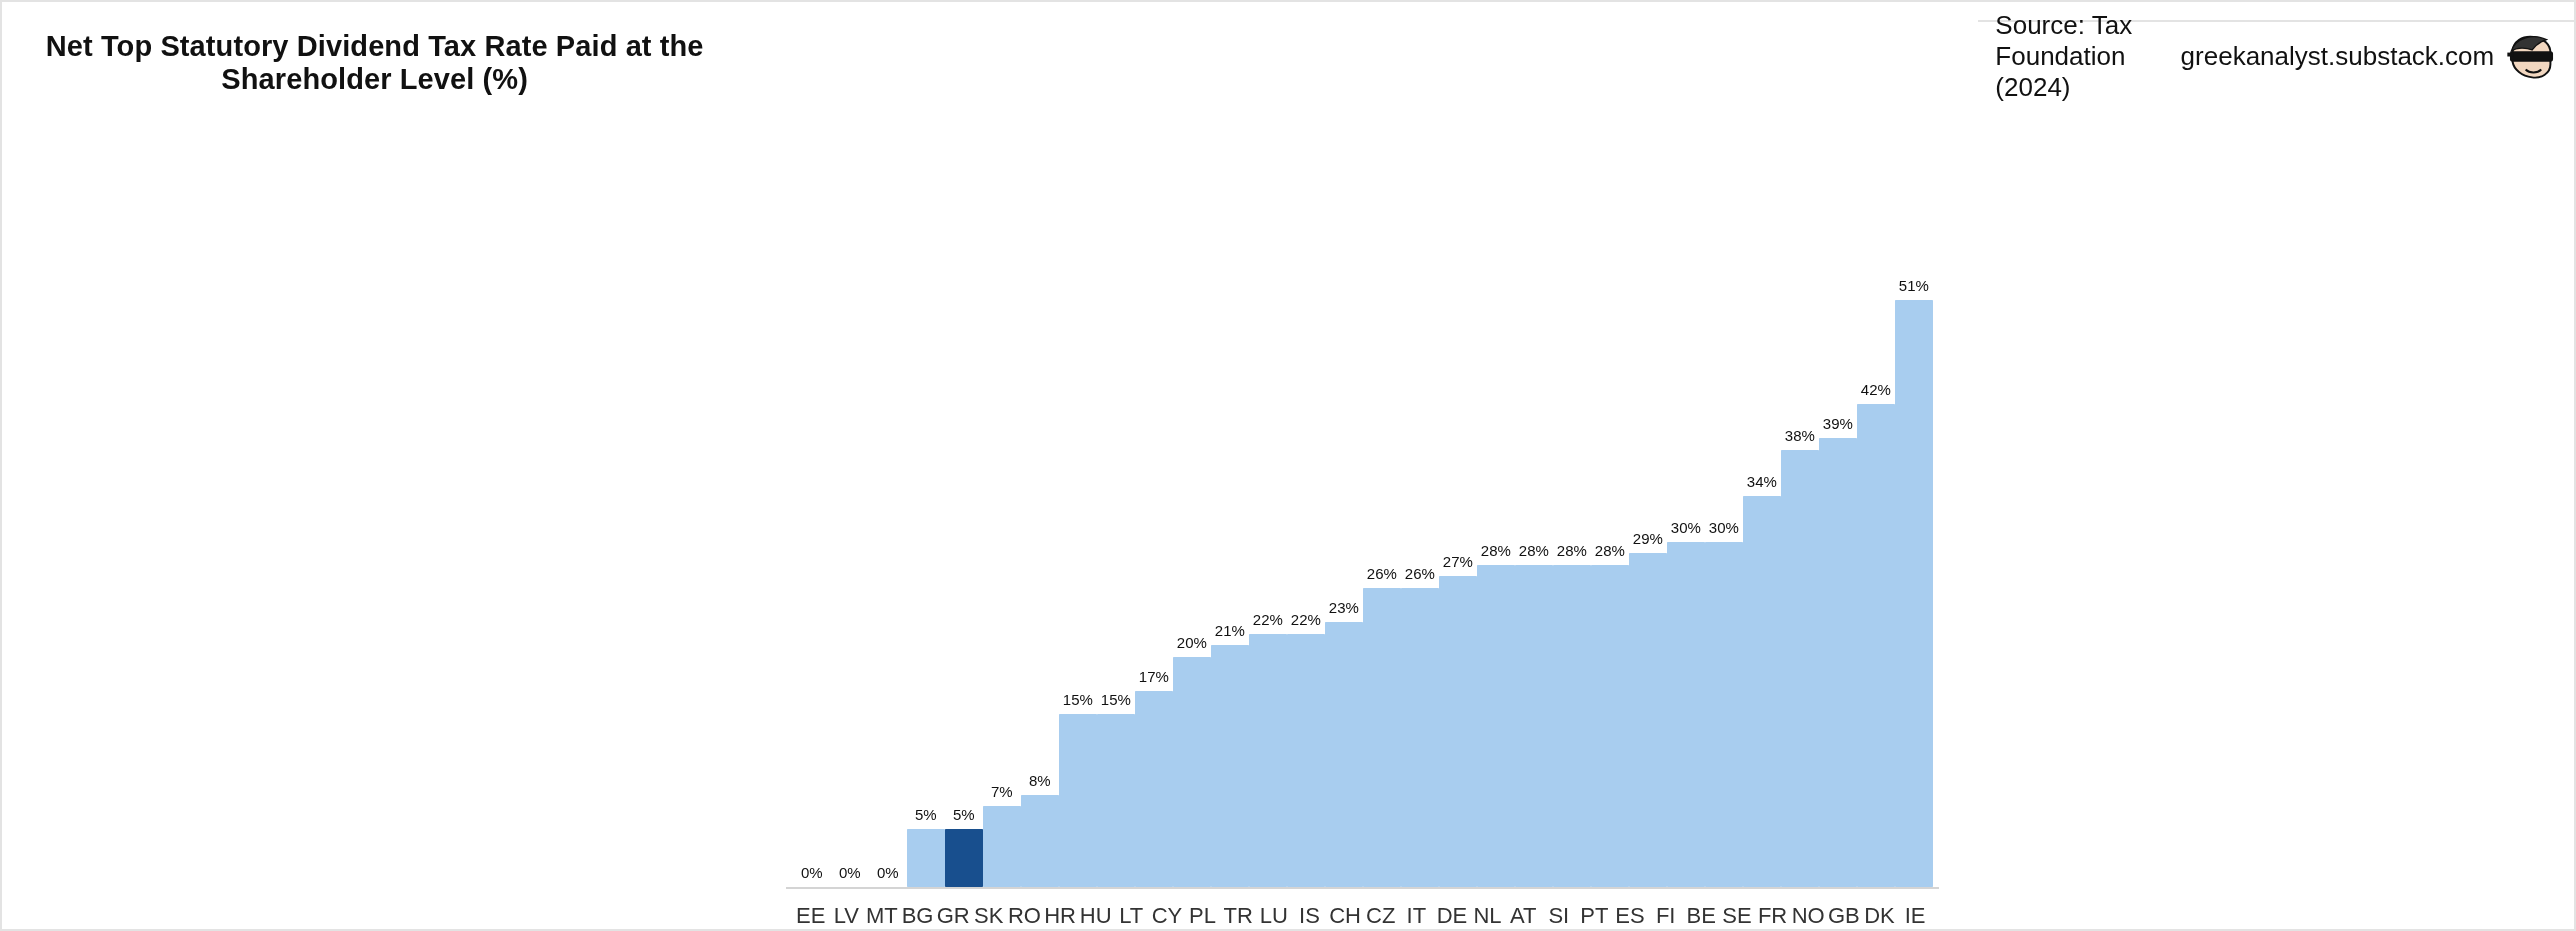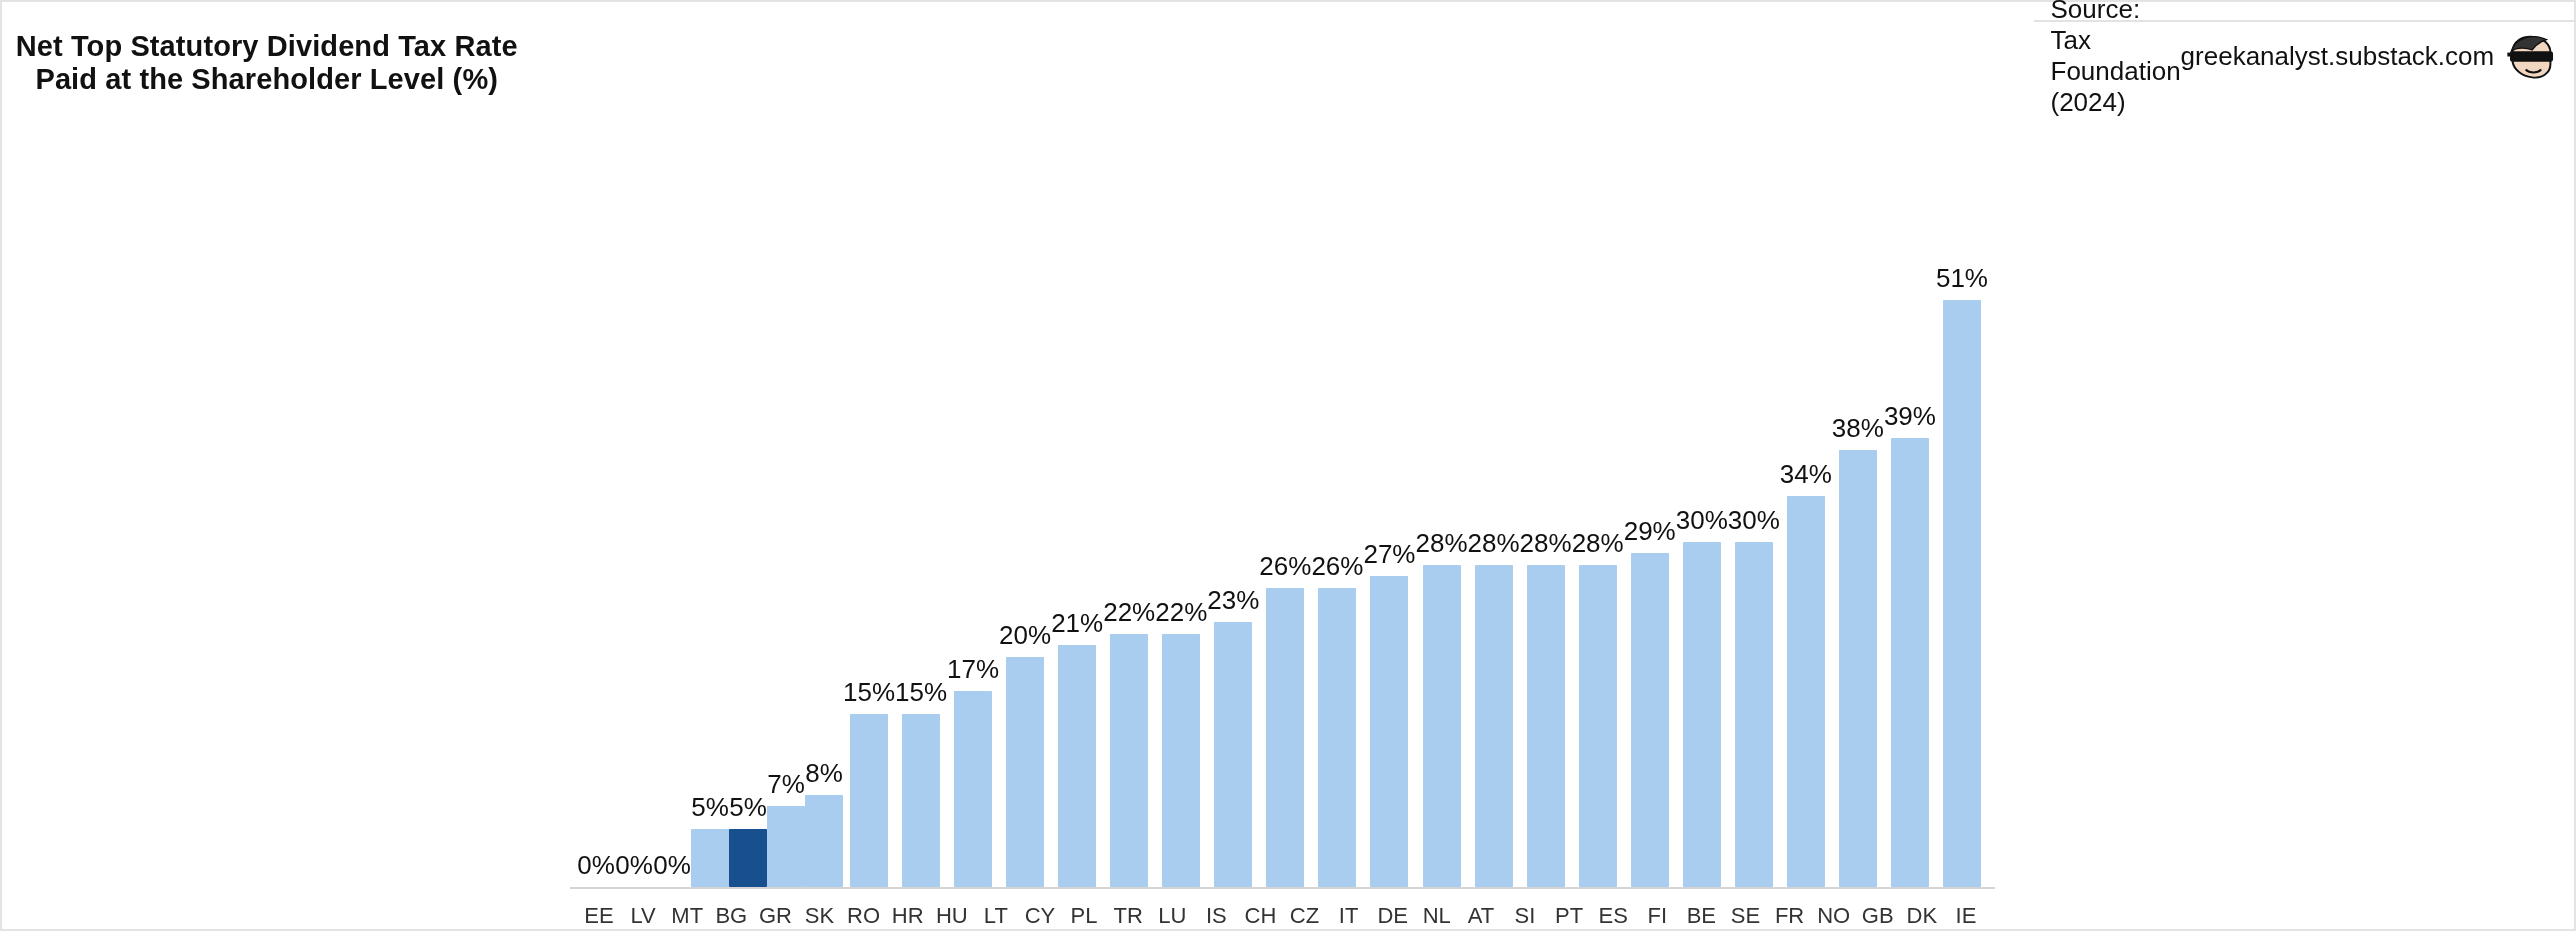--- a/index.html
+++ b/index.html
@@ -50,21 +50,21 @@
   .bar-col {
     flex: 1 1 0;
     height: 100%;
     display: flex;
     flex-direction: column;
     justify-content: flex-end;
     align-items: center;
     position: relative;
   }
   .bar-value {
-    font-size: 26px;
+    font-size: 15px;
     color: #111111;
     margin-bottom: 5.9px;
     white-space: nowrap;
   }
   .bar-rect {
     width: 38px;
     background: #a8cdef;
     border-radius: 0.7px;
   }
   .bar-col.highlight .bar-rect {
@@ -230,20 +230,24 @@
           <div class="bar-value">34%</div>
           <div class="bar-rect" style="height: 391px; background: rgb(168, 205, 239);"></div>
         </div>
         <div class="bar-col">
           <div class="bar-value">38%</div>
           <div class="bar-rect" style="height: 437px; background: rgb(168, 205, 239);"></div>
         </div>
         <div class="bar-col">
           <div class="bar-value">39%</div>
           <div class="bar-rect" style="height: 449px; background: rgb(168, 205, 239);"></div>
+        </div>
+        <div class="bar-col">
+          <div class="bar-value">42%</div>
+          <div class="bar-rect" style="height: 483px; background: rgb(168, 205, 239);"></div>
         </div>
         <div class="bar-col">
           <div class="bar-value">51%</div>
           <div class="bar-rect" style="height: 587px; background: rgb(168, 205, 239);"></div>
         </div>
       </div>
     <div class="axis-line"></div>
     <div class="labels-row" id="labels-row">
         <div class="axis-label">EE</div>
         <div class="axis-label">LV</div>

